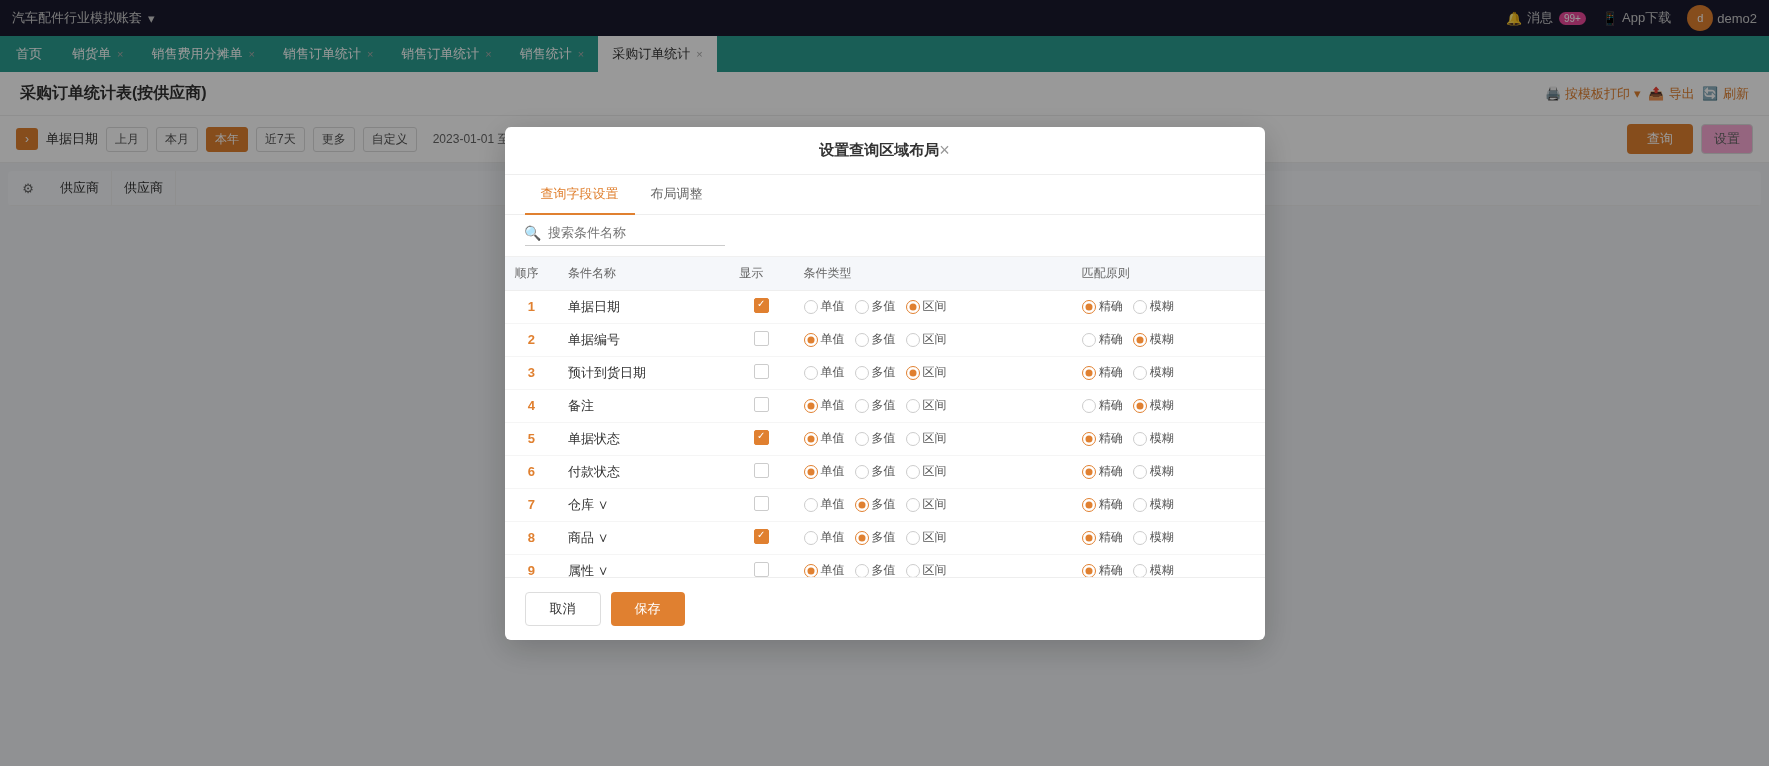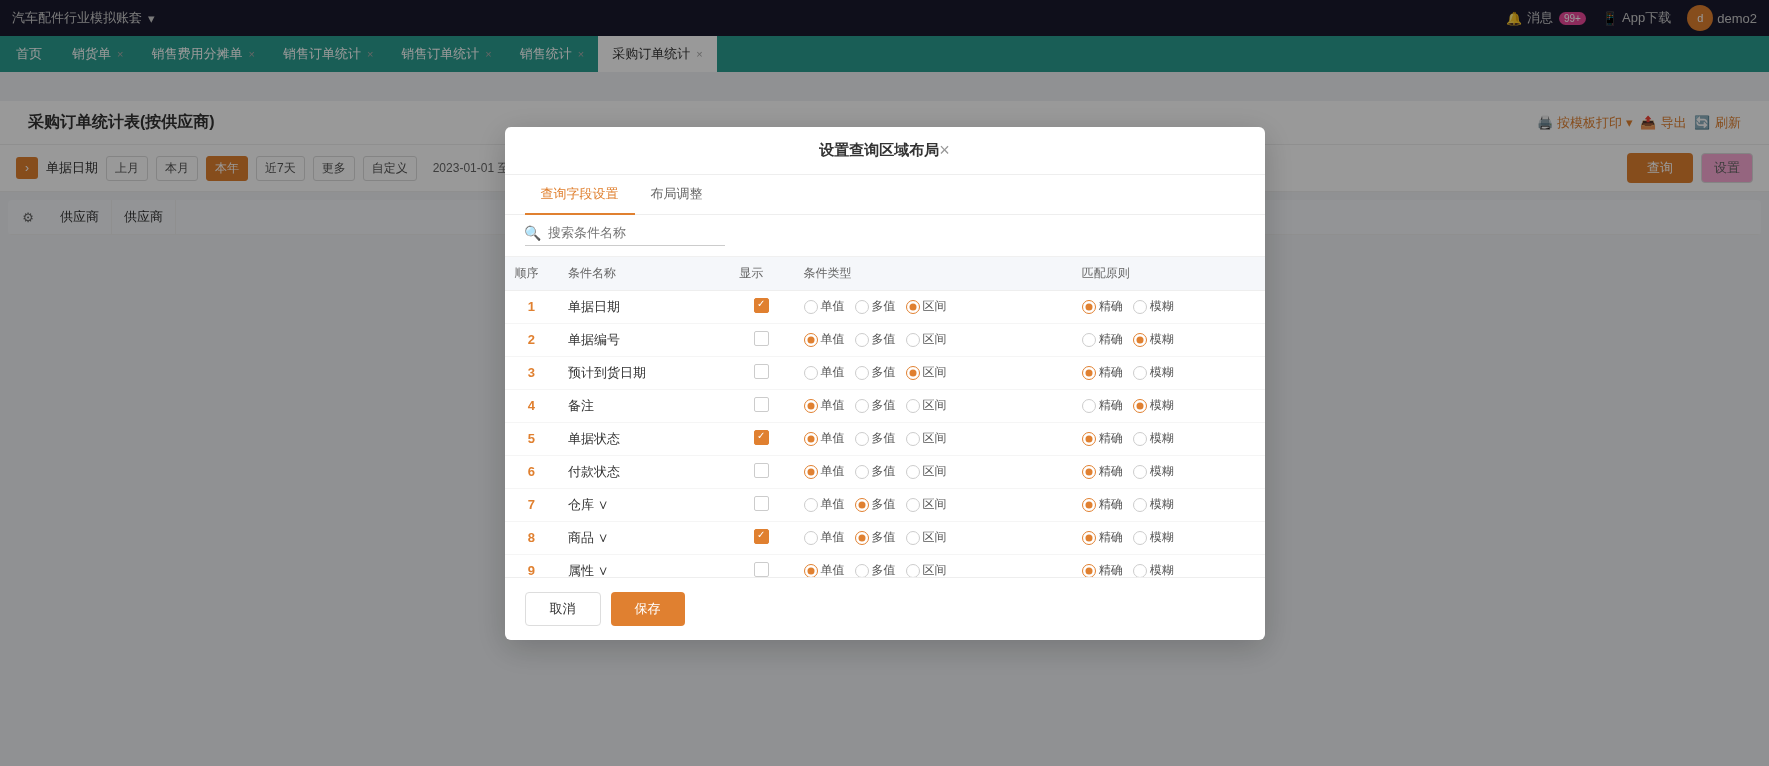--- a/index.html
+++ b/index.html
@@ -38,21 +38,21 @@
       font-size: 13px; color: #fff; cursor: pointer; white-space: nowrap;
       position: relative;
     }
     .tab-item.active { background: #fff; color: #333; }
     .tab-item .tab-close { margin-left: 6px; font-size: 11px; color: #aaa; cursor: pointer; }
     .tab-item.home { padding: 0 16px; }
 
     
     .page-header {
       height: 44px; background: #fff; display: flex; align-items: center;
-      justify-content: space-between; padding: 0 28px; border-bottom: 1px solid #eee; margin-top: 29px;
+      justify-content: space-between; padding: 0 20px; border-bottom: 1px solid #eee;
     }
     .page-title { font-size: 16px; font-weight: bold; color: #333; }
     .header-actions { display: flex; align-items: center; gap: 8px; }
     .btn-print { display: flex; align-items: center; gap: 4px; color: #e08030; font-size: 13px; cursor: pointer; }
     .btn-export { display: flex; align-items: center; gap: 4px; color: #e08030; font-size: 13px; cursor: pointer; }
     .btn-refresh { display: flex; align-items: center; gap: 4px; color: #e08030; font-size: 13px; cursor: pointer; }
 
     
     .filter-bar {
       background: #fff; padding: 8px 16px; display: flex; align-items: center;

